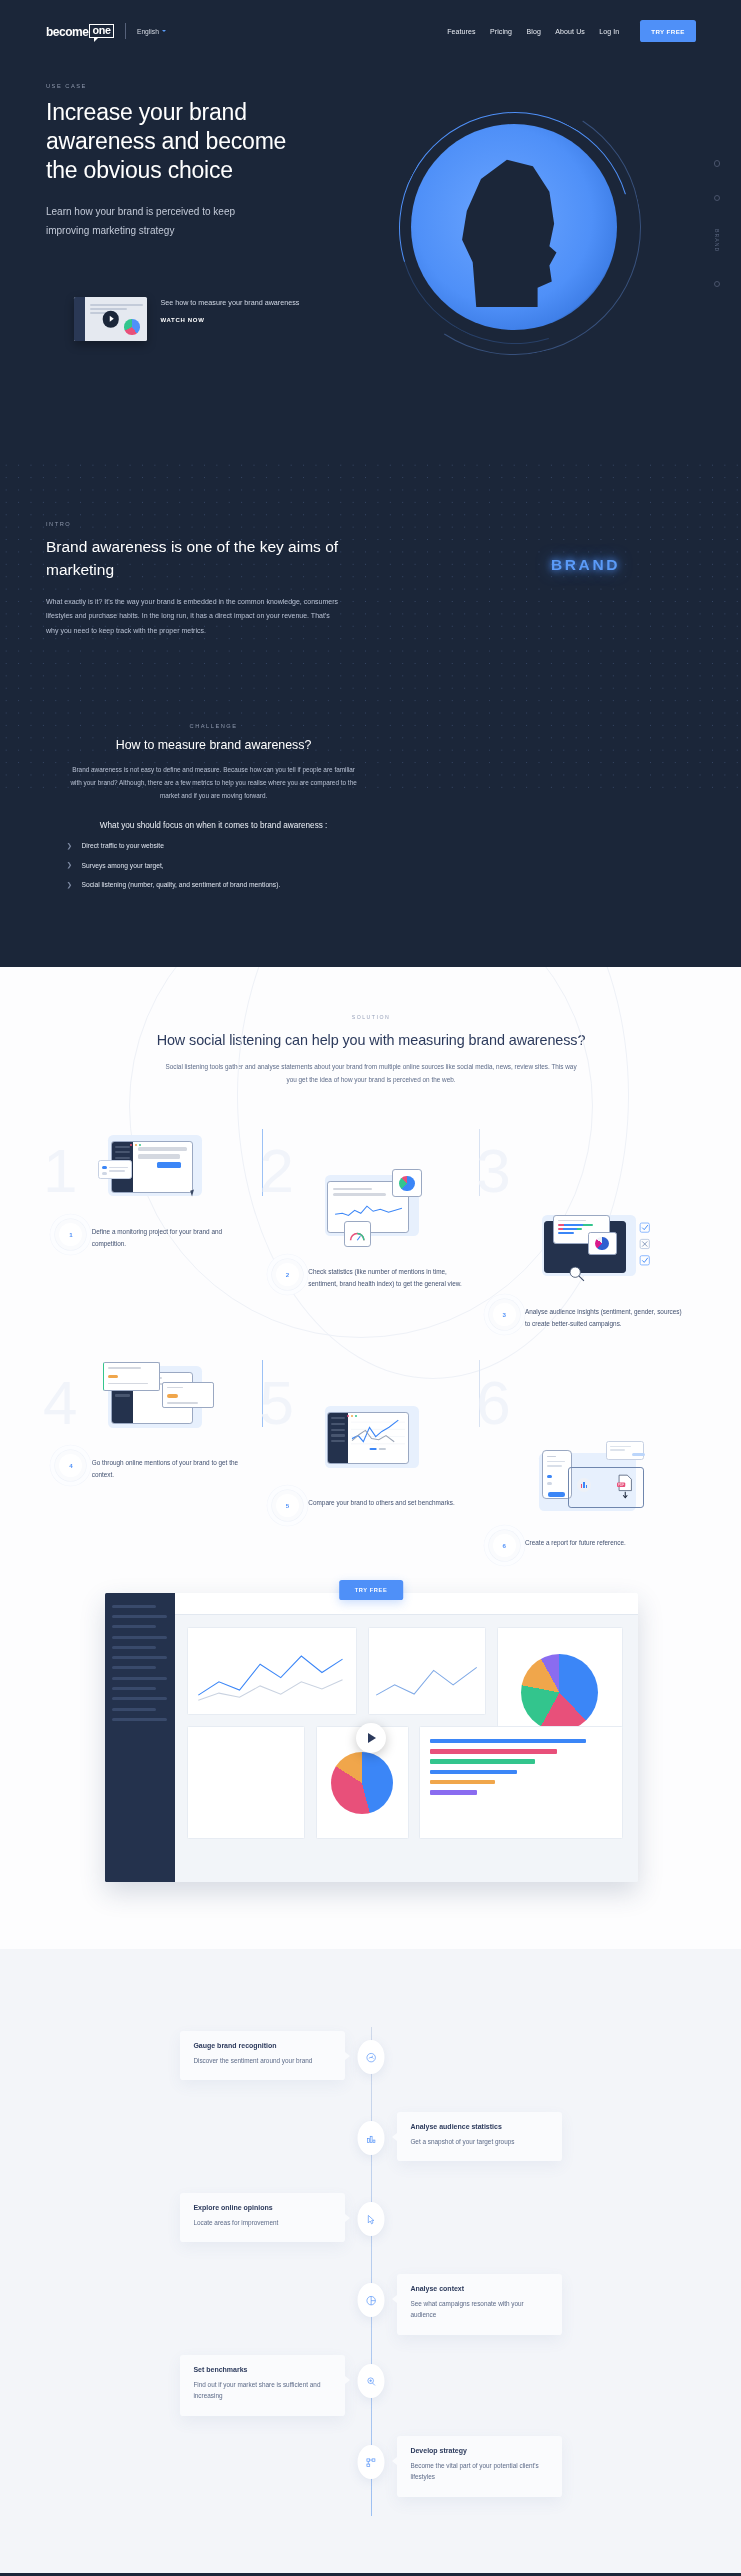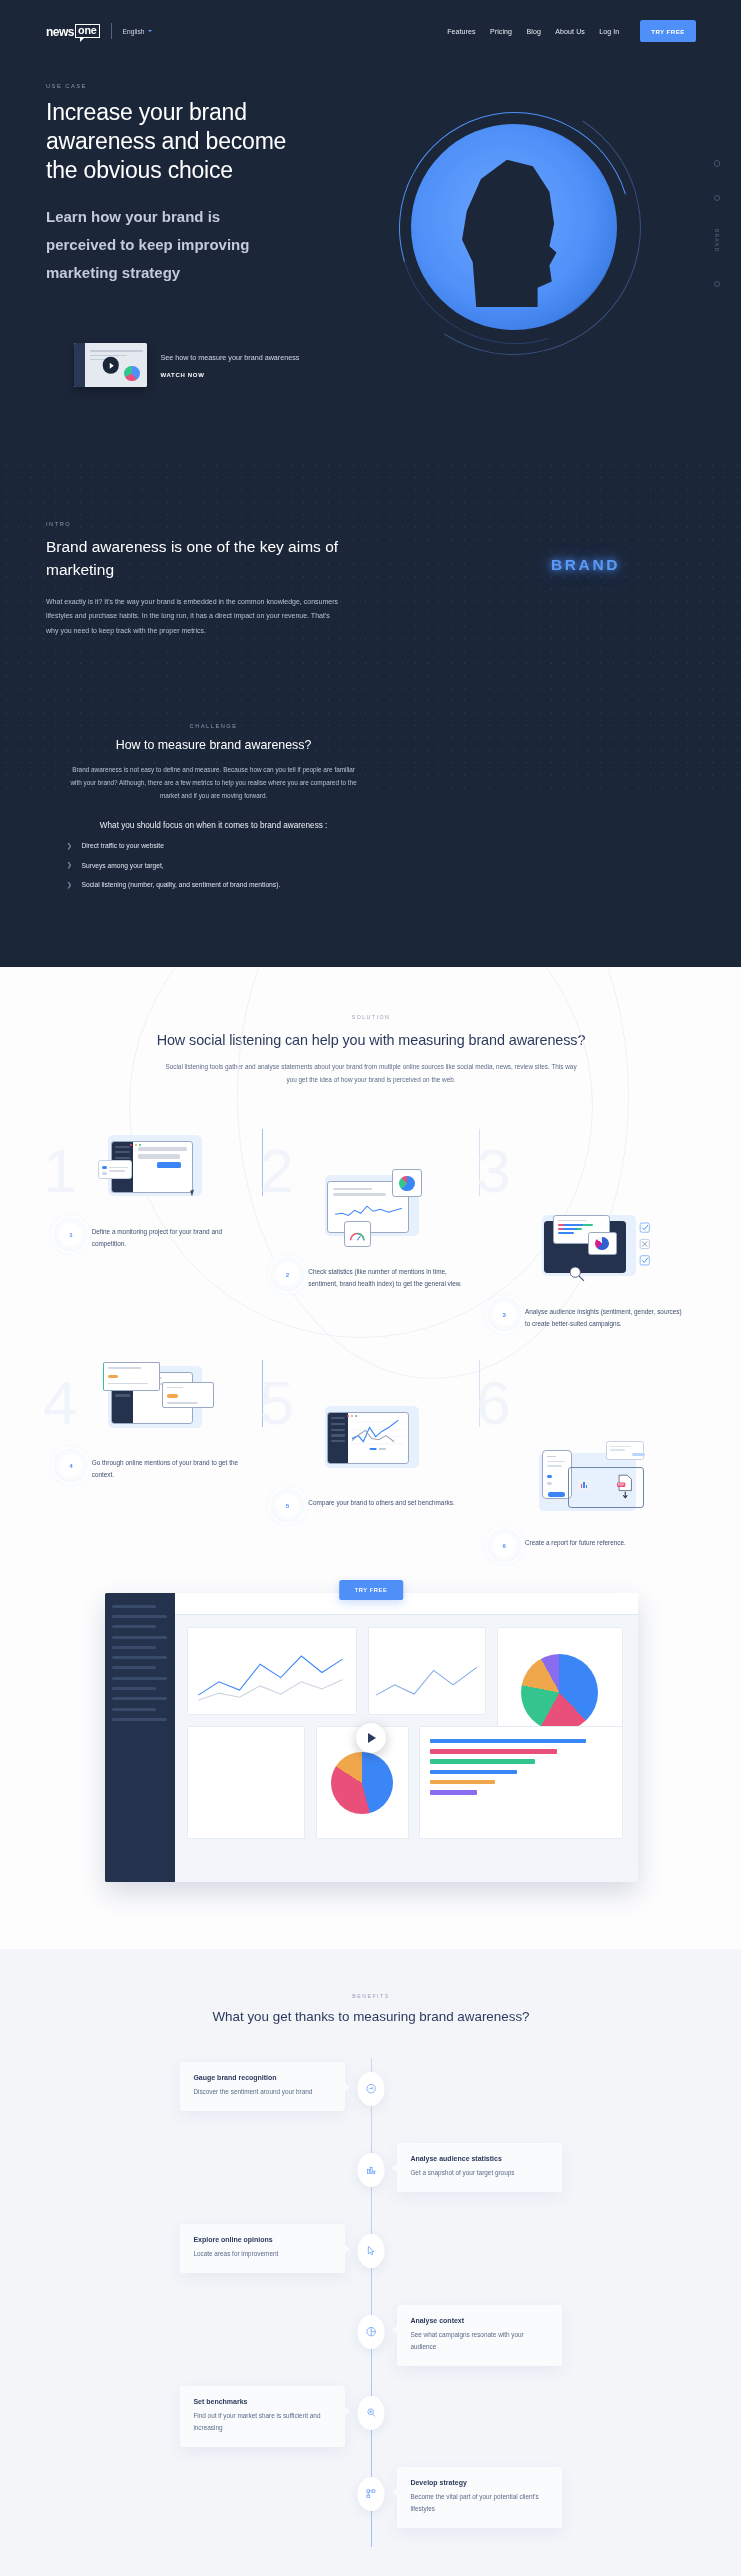--- a/index.html
+++ b/index.html
@@ -50,24 +50,24 @@
 
   
   .hero { position: relative; height: 397px; background: #1b2639; overflow: hidden; }
   .hero-inner { padding: 20.6px 46px 0 46px; position: relative; z-index: 10; max-width: 361px; }
   .eyebrow { font-size: 5.7px; letter-spacing: 1.5px; color: #8d97ab; margin-bottom: 9.3px; }
   .hero h1 {
     font-size: 23px; font-weight: 400; line-height: 1.27; color: #fff; letter-spacing: -0.2px;
     max-width: 289px;
   }
   .hero p.sub {
-    margin-top: 17.5px; font-size: 15px; line-height: 1.85; color: #c3cad8; font-weight: 700;
+    margin-top: 17.5px; font-size: 10px; line-height: 1.85; color: #c3cad8; font-weight: 400;
     max-width: 232px;
   }
-  .watch-row { margin-top: 57px; display: flex; align-items: center; gap: 13.4px; padding-left: 28px; }
+  .watch-row { margin-top: 57px; display: flex; gap: 13.4px; padding-left: 28px; }
   .video-thumb {
     width: 73px; height: 44px; background: #e5e9f0; border-radius: 1.5px; position: relative;
     overflow: hidden; cursor: pointer; box-shadow: 0 3.1px 9.3px rgba(0,0,0,.3);
   }
   .vt-side { position:absolute; left:0; top:0; bottom:0; width: 11.3px; background:#2a3855;}
   .vt-lines { position:absolute; left:15.5px; top:7.2px; right:4.1px; }
   .vt-lines i { display:block; height:1.5px; background:#c3cbd9; margin-bottom:2.6px; border-radius:1px;}
   .vt-lines i:nth-child(2){width:70%} .vt-lines i:nth-child(3){width:50%}
   .vt-pie { position:absolute; right:7.2px; bottom:6.2px; width:15.5px;height:15.5px;border-radius:50%;
     background: conic-gradient(#4f90f8 0 40%, #e8507a 40% 68%, #33c58d 68% 100%);}
@@ -243,21 +243,21 @@
   .tl-ico-svg { width: 11.3px; height:11.3px; stroke:#4f90f8; fill:none; stroke-width:1.4;}
 </style>
 </head>
 <body>
 
 <div class="wrap">
 
   <div class="header">
     <div class="logo-area">
       <div class="logo">
-        <span class="senti">news</span>
+        <span class="senti">become</span>
         <span class="onebox">one</span>
       </div>
       <div class="divider-v"></div>
       <div class="lang">
         <span>English</span>
         <span class="caret"></span>
       </div>
     </div>
     <div class="nav">
       <a href="#">Features</a>
@@ -632,24 +632,20 @@
             <div style="height:4.6px;width:36%;background:#f0a64b;border-radius:1px"></div>
             <div style="height:4.6px;width:26%;background:#8a6cf0;border-radius:1px"></div>
           </div>
         </div>
         <div class="dash-play"></div>
       </div>
     </div>
   </div>
 
   <div class="benefits">
-    <div class="center">
-      <div class="eyebrow-dk">BENEFITS</div>
-      <h2>What you get thanks to measuring brand awareness?</h2>
-    </div>
 
     <div class="timeline">
       <div class="tl-line"></div>
 
       <div class="tl-row">
         <div class="tl-icon">
           <svg class="tl-ico-svg" viewBox="0 0 24 24">
               <circle cx="12" cy="12" r="9"></circle>
               <path d="M12 12 L16 8"></path>
               <path d="M7 14 A6 6 0 0 1 17 14"></path>

